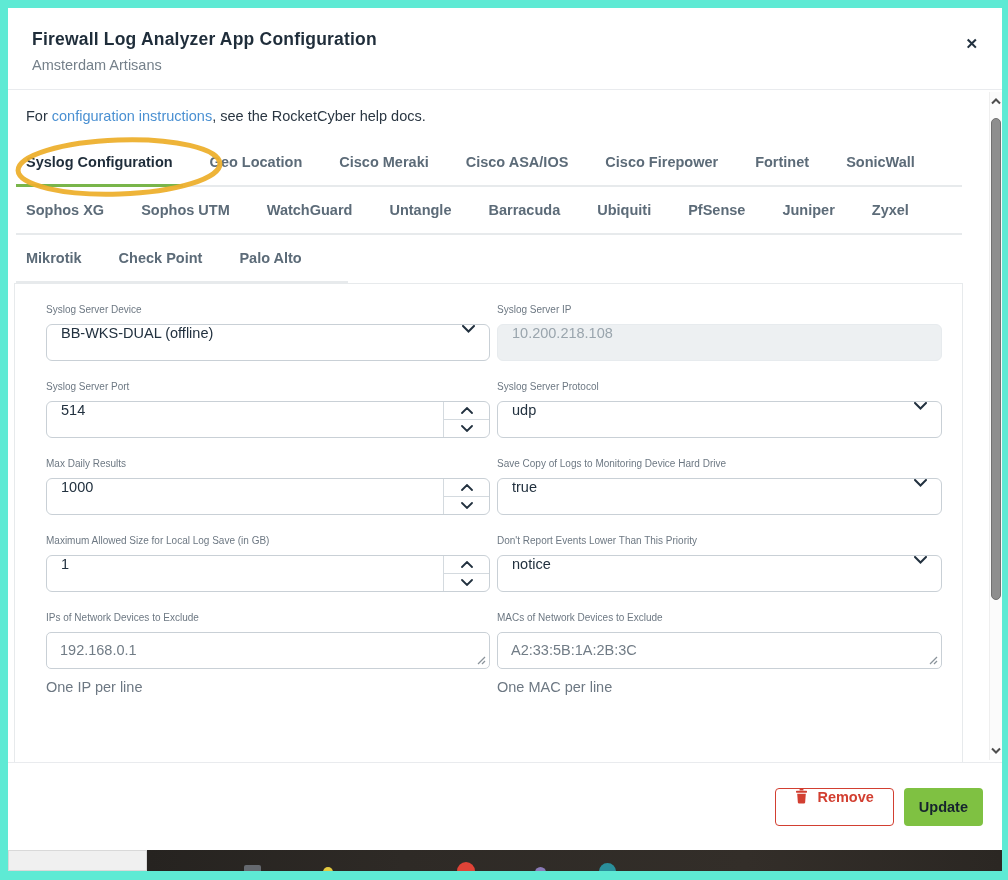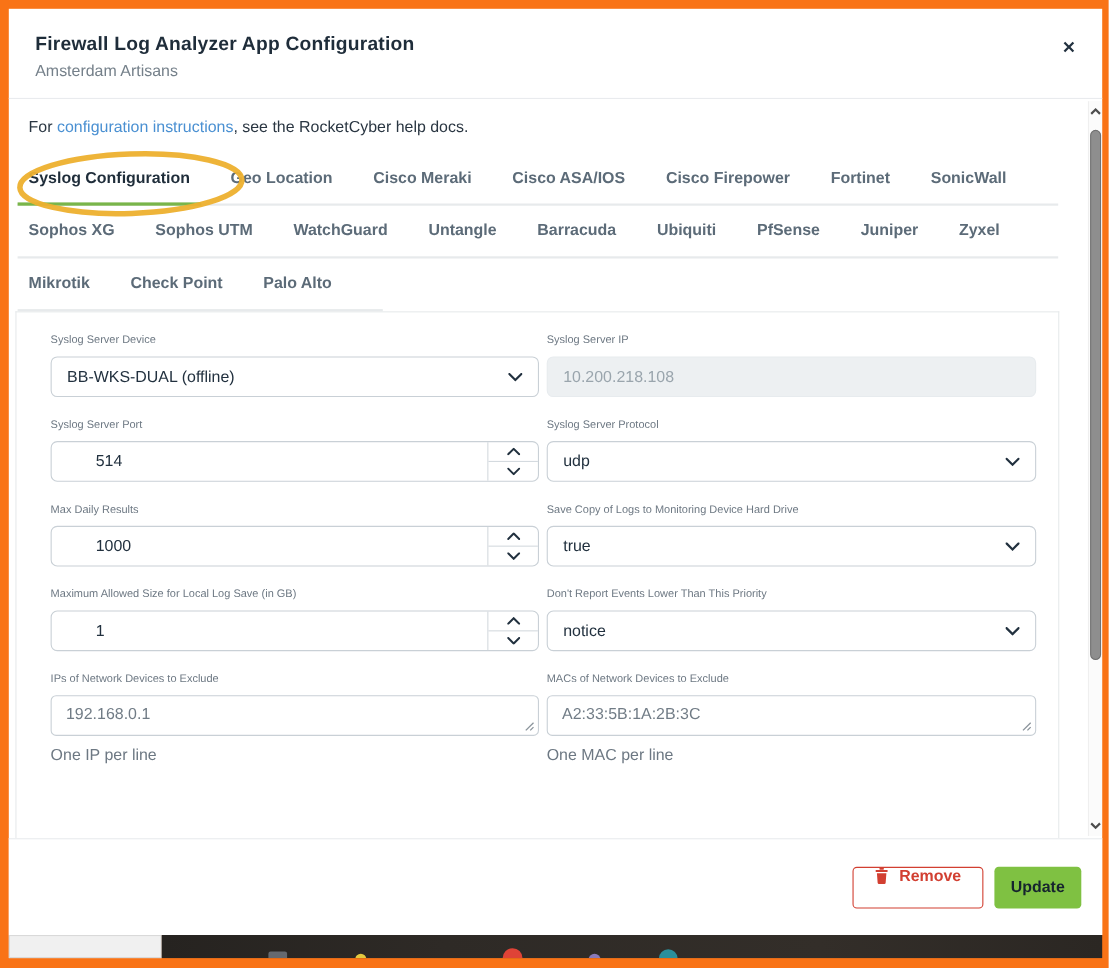--- a/index.html
+++ b/index.html
@@ -1,17 +1,17 @@
 <!DOCTYPE html>
 <html><head>
 <meta charset="utf-8">
 <style>
   * { margin:0; padding:0; box-sizing:border-box; }
   body { font-family:"Liberation Sans", sans-serif; }
-  .frame { position:relative; width:1008px; height:880px; background:#f97316; overflow:hidden; }
+  .frame { position:relative; width:1008px; height:880px; background:#5eead4; overflow:hidden; }
   .modal { position:absolute; left:8px; top:8px; width:994px; height:842px; background:#ffffff; }
 
   
   .modal-header { position:relative; height:82px; padding:21px 24px 0 24px; border-bottom:1px solid #e9ebee; }
   .title { font-size:17.5px; font-weight:700; color:#1f2d3a; letter-spacing:.2px; }
   .subtitle { font-size:14.5px; color:#75808a; margin-top:7px; }
   .close-btn { position:absolute; right:20px; top:24px; background:none; border:none; font-size:15px; font-weight:700; color:#22313f; cursor:pointer; line-height:1; padding:4px; }
 
   
   .modal-body { position:absolute; top:82px; left:0; right:0; bottom:88px; overflow:hidden; }
@@ -22,25 +22,25 @@
   .tabs-row.row3 { width:332px; margin-right:0;text-align:center; }
   .tab { padding:0 10px; margin-right:17px; font-size:14.5px; font-weight:700; color:#5c6b78; white-space:nowrap; height:100%; display:flex; align-items:center; position:relative; cursor:pointer; }
   .tab.active { font-weight:700; color:#1f2d3a; }
   .tab.active::after { content:""; position:absolute; left:0; right:0; bottom:-2px; height:3px; background:#79b54a; }
 
   .annotation-svg { position:absolute; left:4px; top:46px; pointer-events:none; z-index:6; }
 
   .tab-content { margin-left:6px; width:949px; height:479px; border:1px solid #e7eaec; border-bottom:none; padding:20px 22px 0 31px; overflow:hidden; }
   .form-grid { display:grid; grid-template-columns:444px 445px; column-gap:7px; row-gap:20px; }
   .field-label { font-size:10px; color:#6d7883; margin-bottom:9px; }
-  .control { height:37px; border:1px solid #c9d0d6; border-radius:6px; display:flex; align-items:center; background:#fff; font-size:14.5px; color:#22313f; cursor:pointer;gap:38px; }
+  .control { height:37px; border:1px solid #c9d0d6; border-radius:6px; display:flex; background:#fff; font-size:14.5px; color:#22313f; cursor:pointer;gap:38px; }
   .control .value { padding-left:14px; flex:1; white-space:nowrap; overflow:hidden; }
   .control .chevron { margin-right:14px; display:flex; }
   .control.disabled { background:#edf0f2; border-color:#e7ebee; color:#9aa5ad; cursor:default; }
-  .control.number { cursor:text;padding-left:26px; }
+  .control.number { cursor:text; }
   .spinner { width:46px; height:100%; border-left:1px solid #d4dadf; display:flex; flex-direction:column; }
   .spinner .half { flex:1; display:flex; align-items:center; justify-content:center; cursor:pointer; }
   .spinner .half.up { border-bottom:1px solid #d4dadf; }
   .textarea { height:37px; border:1px solid #c9d0d6; border-radius:5px; position:relative; font-size:14.5px; color:#717c86; padding:9px 0 0 13px; cursor:text; }
   .resize-handle { position:absolute; right:3px; bottom:3px; display:flex; }
   .helper { margin-top:10px; font-size:14.5px; color:#6d7883; }
 
   
   .scrollbar { position:absolute; top:2px; right:0; width:13px; bottom:2px; background:#fbfbfb; border-left:1px solid #efefef; }
   .sb-arrow { position:absolute; left:0; width:12px; display:flex; justify-content:center; cursor:pointer; }

